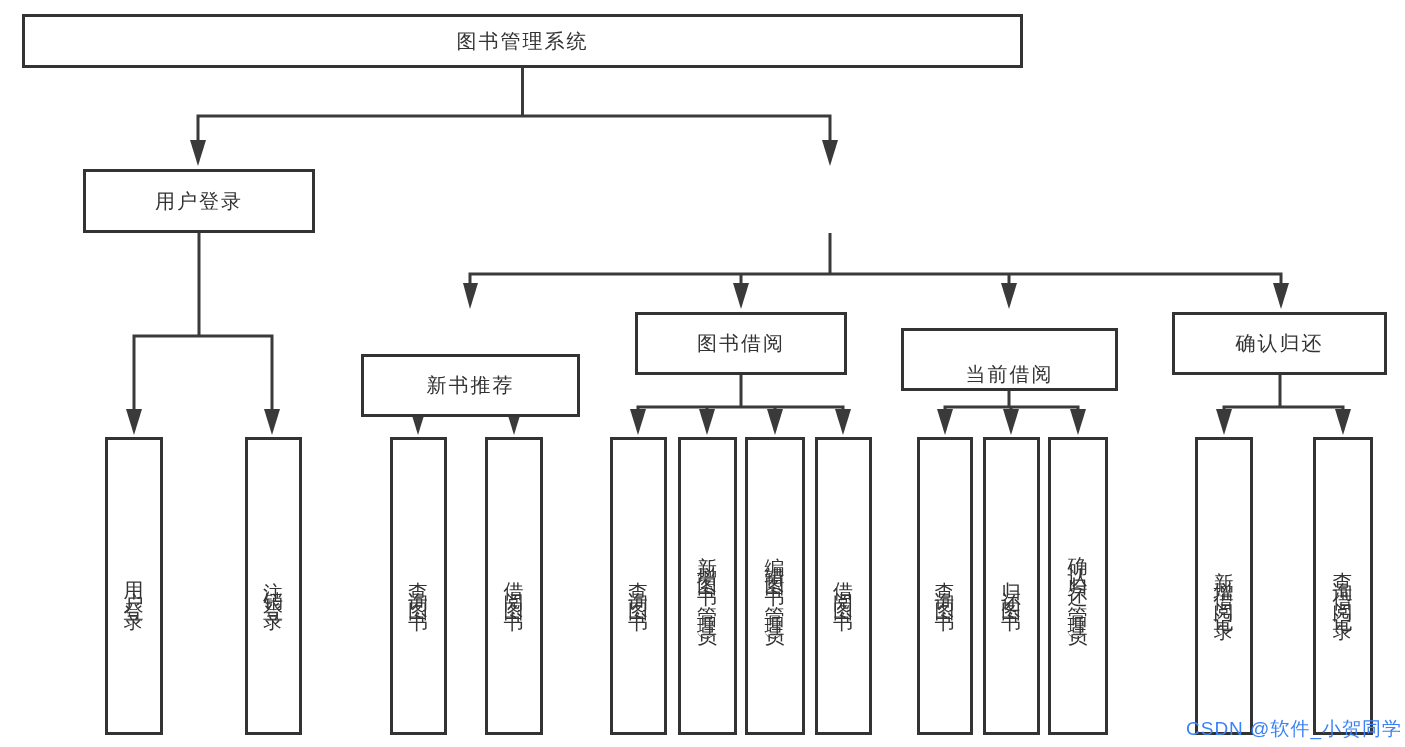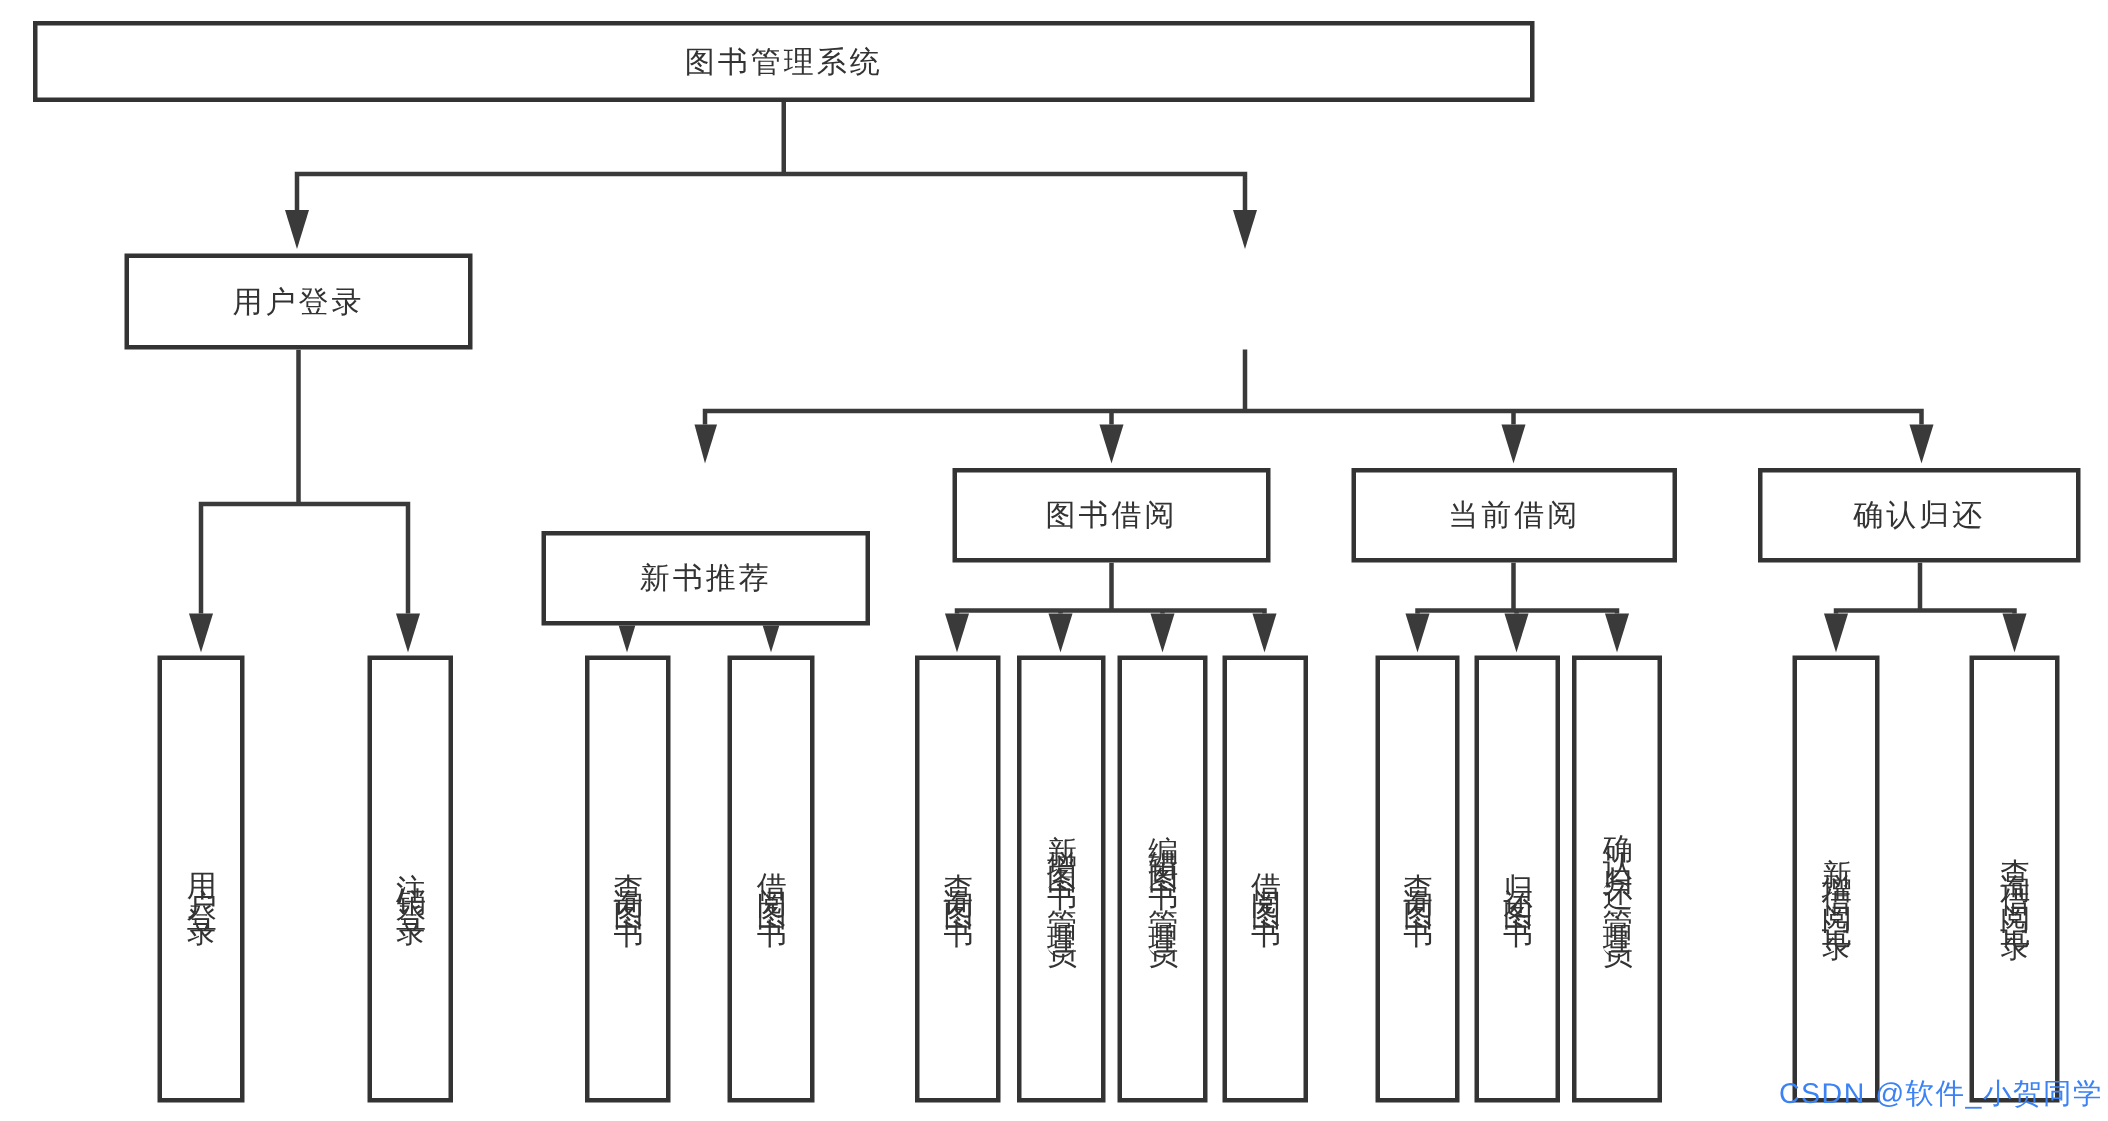--- a/index.html
+++ b/index.html
@@ -54,21 +54,21 @@
     letter-spacing: 1px;
     color: #3b82f6;
     white-space: nowrap;
   }
   
   #n-root  { left: 22px;   top: 14px;  width: 995px; height: 48px; }
   #n-login { left: 83px;   top: 169px; width: 226px; height: 58px; }
   #n-mgmt  { left: 712px;  top: 168px; width: 229px; height: 59px; }
   #n-rec   { left: 361px;  top: 312px; width: 213px; height: 57px; margin-top: 42px; }
   #n-bor   { left: 635px;  top: 312px; width: 206px; height: 57px; }
-  #n-cur   { left: 901px;  top: 312px; width: 211px; height: 57px; }
+  #n-cur   { left: 901px;  top: 328px; width: 211px; height: 57px; align-items: flex-end; }
   #n-hist  { left: 1172px; top: 312px; width: 209px; height: 57px; }
   .leaf { top: 437px; height: 292px; }
   #l-1  { left: 105px;  width: 52px; }
   #l-2  { left: 245px;  width: 51px; }
   #l-3  { left: 390px;  width: 51px; }
   #l-4  { left: 485px;  width: 52px; }
   #l-5  { left: 610px;  width: 51px; }
   #l-6  { left: 678px;  width: 53px; }
   #l-7  { left: 745px;  width: 54px; }
   #l-8  { left: 815px;  width: 51px; }

